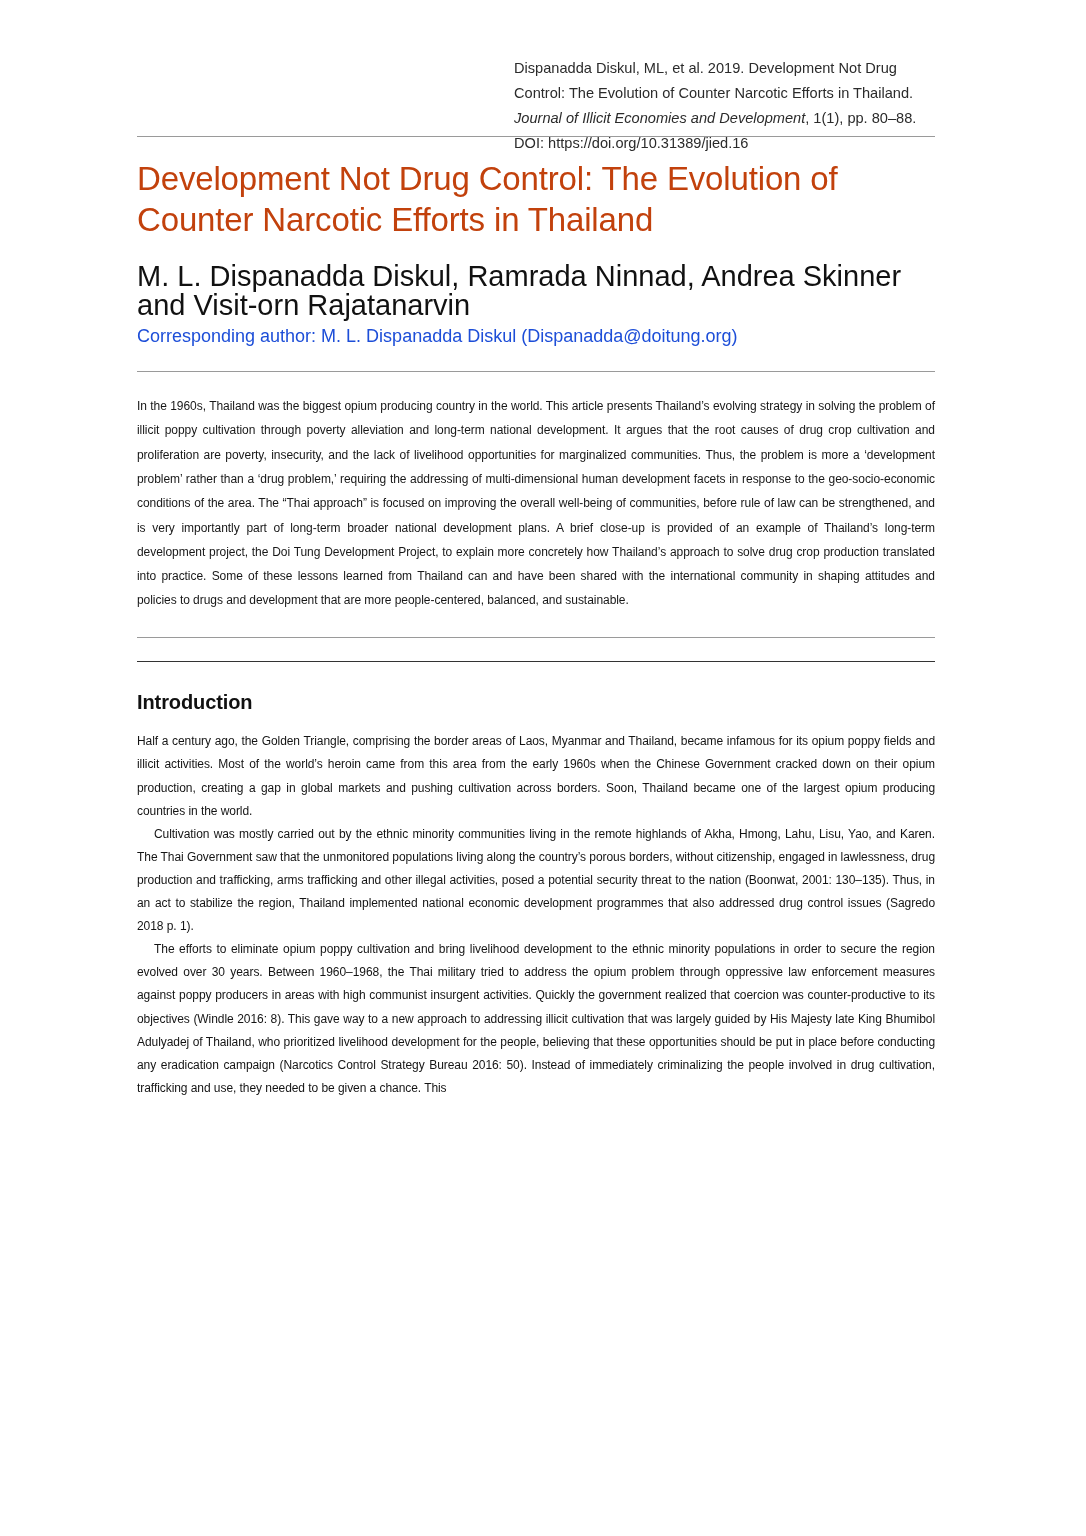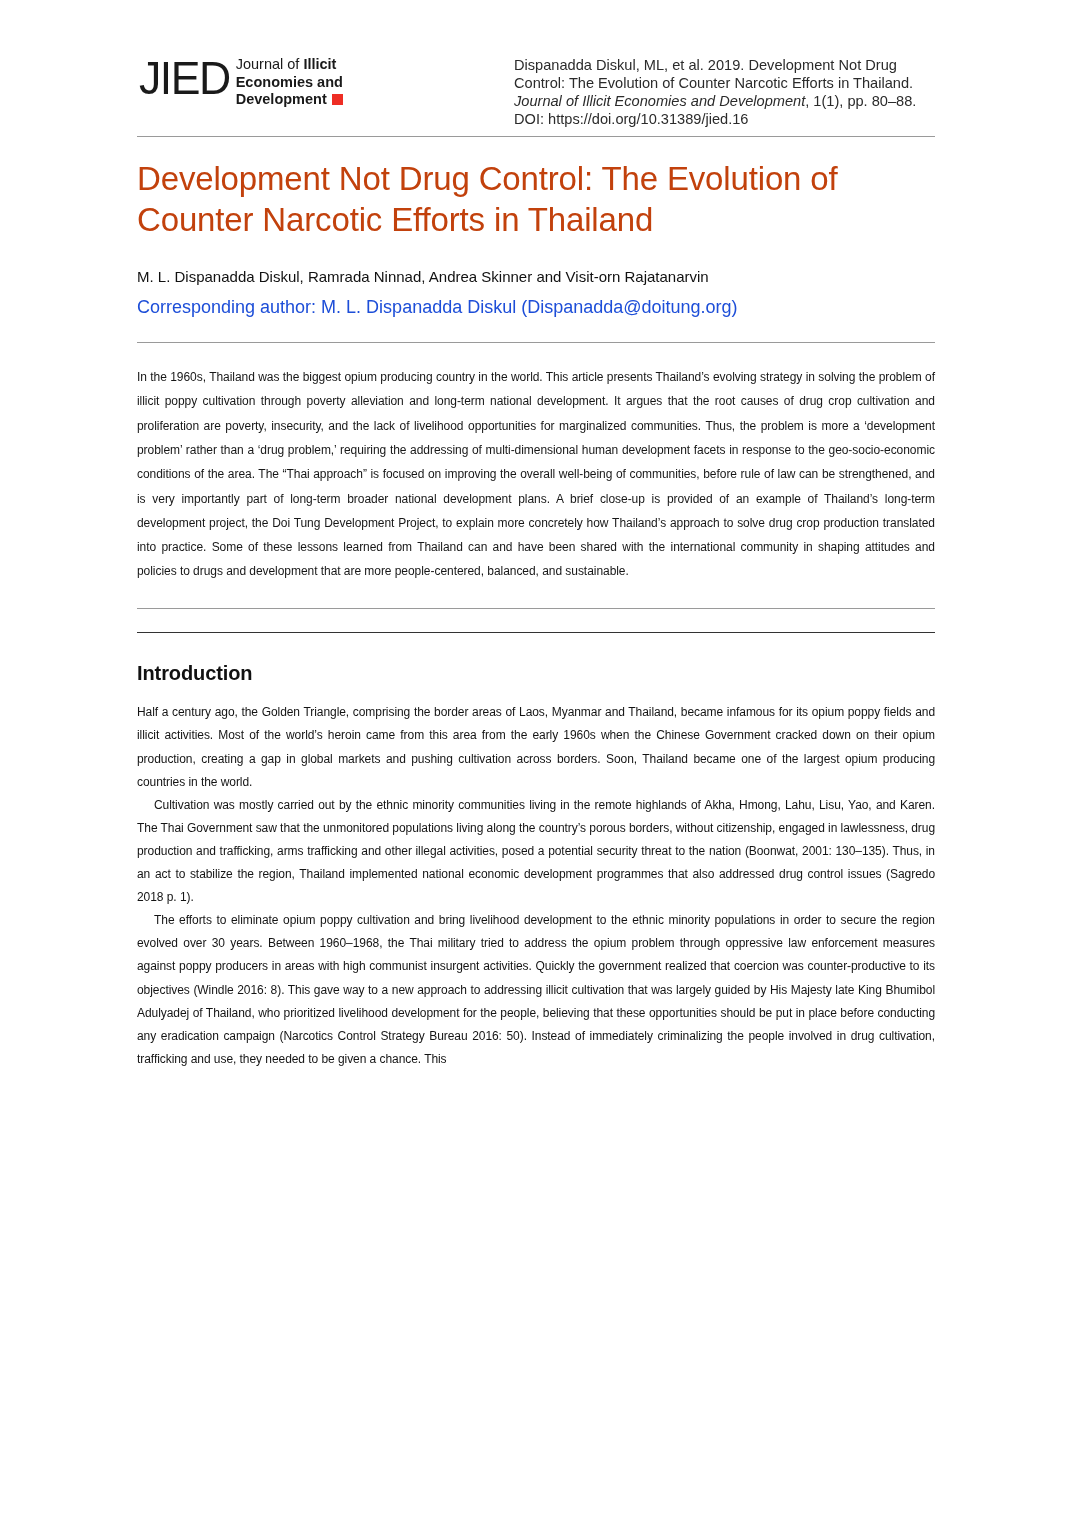--- a/index.html
+++ b/index.html
@@ -71,21 +71,21 @@
     position: relative;
     top: 1px;
   }
 
   .citation {
     position: absolute;
     left: 377px;
     top: 56px;
     width: 425px;
     font-size: 14.6px;
-    line-height: 18px;
+    line-height: 25px;
     color: #2b2b2b;
     font-weight: 400;
   }
   .citation .cit-italic { font-style: italic; }
 
   .rule {
     border: 0;
     border-top: 1px solid #8a8a8a;
     margin: 0;
     width: 798px;
@@ -114,21 +114,21 @@
     margin-top: 22px;
     font-size: 33px;
     line-height: 41px;
     font-weight: 400;
     letter-spacing: -0.15px;
     color: #c2410c;
     max-width: 790px;
   }
   .authors {
     margin-top: 21px;
-    font-size: 15px;
+    font-size: 29px;
     line-height: 29px;
     font-weight: 400;
     color: #111111;
   }
   .affiliation {
     margin-top: 8px;
     font-size: 13.3px;
     line-height: 18px;
     color: #3d3d3d;
   }
@@ -181,28 +181,20 @@
   .body-text.indent { text-indent: 17px; }
 </style>
 </head>
 <body>
 
 <div class="page">
   <div class="content">
 
     <div class="masthead">
 
-      <div class="logo-block">
-        <div class="logo-mark">JIED</div>
-        <div class="logo-words">
-          <div class="lw-line"><span class="lw-light">Journal of </span><span class="lw-bold">Illicit</span></div>
-          <div class="lw-line lw-bold">Economies and</div>
-          <div class="lw-line"><span class="lw-bold">Development</span><span class="logo-square"></span></div>
-        </div>
-      </div>
 
       <div class="citation">
         <span>Dispanadda Diskul, ML, et al. 2019. Development Not Drug</span>
         <span>Control: The Evolution of Counter Narcotic Efforts in Thailand.</span>
         <span class="cit-italic">Journal of Illicit Economies and Development</span><span>, 1(1), pp. 80–88.</span>
         <span>DOI: https://doi.org/10.31389/jied.16</span>
       </div>
 
       <hr class="rule rule-thin rule-header">
     </div>

